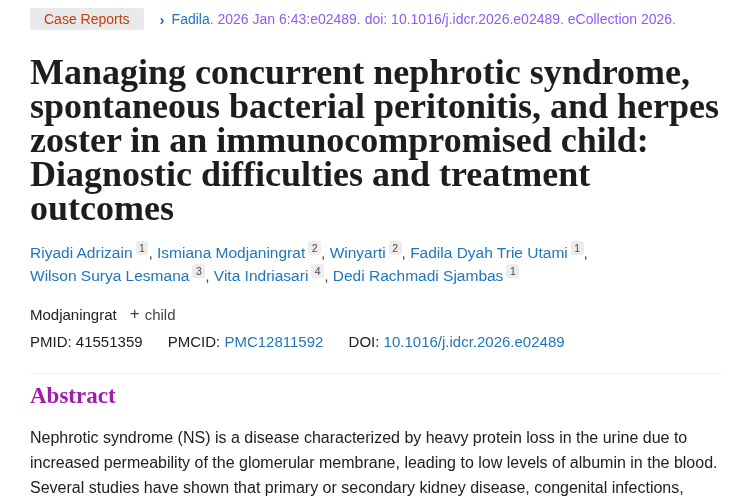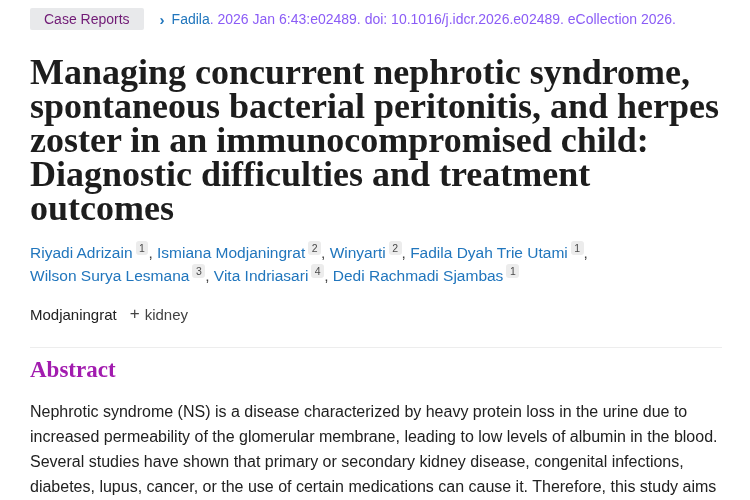--- a/index.html
+++ b/index.html
@@ -3,21 +3,21 @@
 <meta charset="utf-8">
 <style>
   * { box-sizing: border-box; margin: 0; padding: 0; }
   html, body { width: 750px; height: 500px; overflow: hidden; background: #ffffff; }
   body { font-family: "Liberation Sans", "DejaVu Sans", sans-serif; color: #212121; }
   .page { padding: 6px 28px 0 30px; }
 
   
   .cite-row { display: flex; align-items: center; font-size: 14px; color: #3e3e3e; margin-top: 2px; }
   .badge {
-    display: inline-block; background: #e8e9eb; color: #701a75;
+    display: inline-block; background: #e8e9eb; color: #c2410c;
     font-size: 14px; padding: 3px 14px; border-radius: 2px; cursor: pointer;
   }
   .chevron { color: #2176bd; font-size: 15px; font-weight: 700; margin: 0 7px 0 16px; }
   a.link, a.journal { color: #2176bd; text-decoration: none; cursor: pointer; }
   .cite-rest { color: #8b5cf6; }
 
   
   h1.title {
     font-family: "Liberation Serif", "DejaVu Serif", serif;
     font-weight: 700; font-size: 36px; line-height: 34px;
@@ -67,24 +67,29 @@
   </div>
 
   <h1 class="title">Managing concurrent nephrotic syndrome, spontaneous bacterial peritonitis, and herpes zoster in an immunocompromised child: Diagnostic difficulties and treatment outcomes</h1>
 
   <div class="authors" id="authors"><span class="author-item"><a>Riyadi Adrizain</a><span class="sup-chip">1</span></span><span>, </span><span class="author-item"><a>Ismiana Modjaningrat</a><span class="sup-chip">2</span></span><span>, </span><span class="author-item"><a>Winyarti</a><span class="sup-chip">2</span></span><span>, </span><span class="author-item"><a>Fadila Dyah Trie Utami</a><span class="sup-chip">1</span></span><span>, </span><span class="author-item"><a>Wilson Surya Lesmana</a><span class="sup-chip">3</span></span><span>, </span><span class="author-item"><a>Vita Indriasari</a><span class="sup-chip">4</span></span><span>, </span><span class="author-item"><a>Dedi Rachmadi Sjambas</a><span class="sup-chip">1</span></span></div>
 
   <div class="affil-row">
     <span>Modjaningrat</span>
     <button class="expand-btn">
       <span class="plus">+</span>
-      <span>kidney</span>
+      <span>child</span>
     </button>
   </div>
 
+  <div class="ids-row">
+    <span class="id-group"><span>PMID:</span> <span>41551359</span></span>
+    <span class="id-group"><span>PMCID:</span> <a class="link">PMC12811592</a></span>
+    <span class="id-group"><span>DOI:</span> <a class="link">10.1016/j.idcr.2026.e02489</a></span>
+  </div>
 
   <hr class="divider">
 
   <h2 class="abs-heading">Abstract</h2>
 
   <p class="abs-text">Nephrotic syndrome (NS) is a disease characterized by heavy protein loss in the urine due to increased permeability of the glomerular membrane, leading to low levels of albumin in the blood. Several studies have shown that primary or secondary kidney disease, congenital infections, diabetes, lupus, cancer, or the use of certain medications can cause it. Therefore, this study aims to present a case of NS in a 9-year-old boy complicated by spontaneous bacterial peritonitis and herpes zoster</p>
 
 </div>
 
 </body></html>

